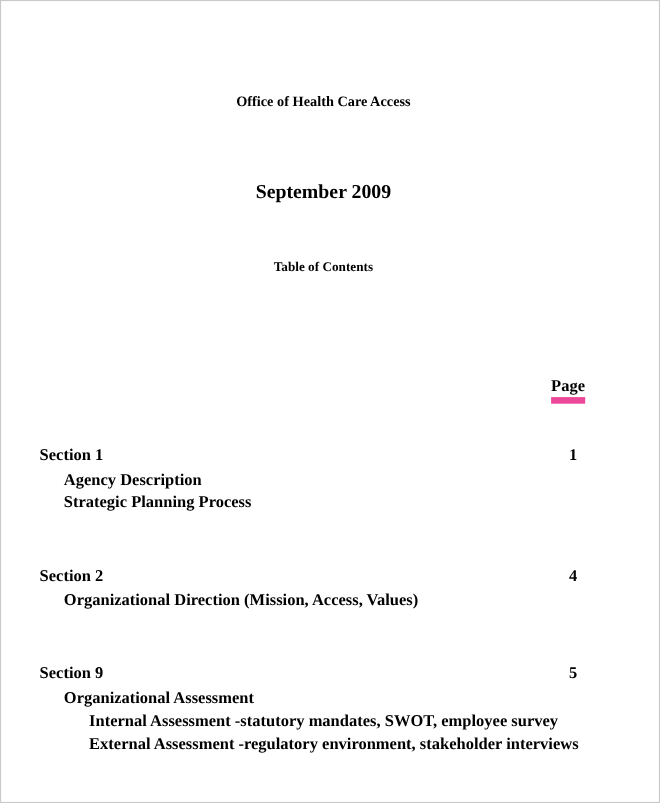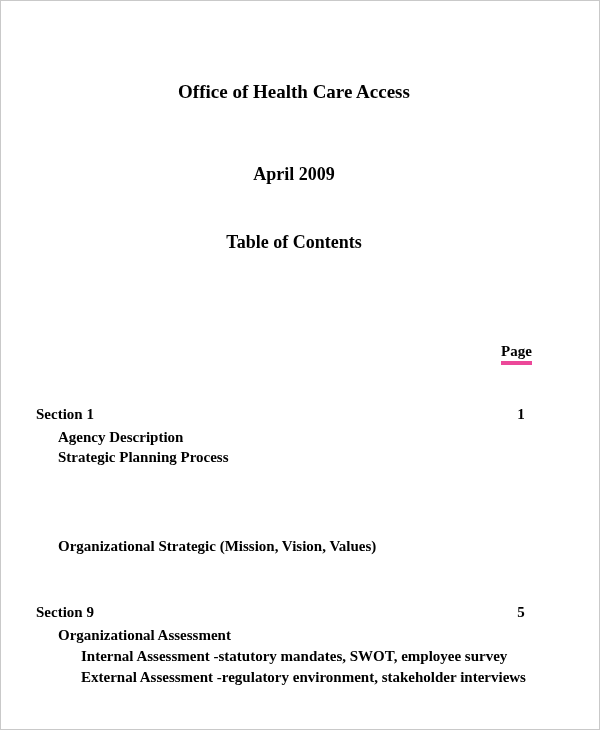--- a/index.html
+++ b/index.html
@@ -14,27 +14,27 @@
     font-weight: bold;
     color: #000000;
     overflow: hidden;
   }
   .abs { position: absolute; white-space: nowrap; }
   .centered {
     left: 0;
     width: 586px;           
     text-align: center;
   }
-  .title-line { font-size: 19px; line-height: 24px; }
+  .title-line { font-size: 13px; line-height: 24px; }
   .date-line  { font-size: 18px; line-height: 22px; }
-  .toc-head   { font-size: 18px; line-height: 22px; }
+  .toc-head   { font-size: 12px; line-height: 22px; }
   .body-text  { font-size: 15px; line-height: 20px; }
   .page-label {
     font-size: 15px;
-    border-bottom: 4px solid #ec4899;
+    border-bottom: 6px solid #ec4899;
     padding-bottom: 1px;
     display: inline-block;
   }
   .sec-label  { position: absolute; left: 35px; }
   .page-num   {
     position: absolute;
     left: 504px;
     width: 32px;
     text-align: center;
   }
@@ -43,36 +43,40 @@
   .row { position: absolute; left: 0; width: 600px; height: 20px; }
 </style>
 </head>
 <body>
 
 <div class="page">
 
   <div class="abs centered title-line" style="top:79px">Office of Health Care Access</div>
 
 
-  <div class="abs centered date-line" style="top:162px">April 2009</div>
+  <div class="abs centered date-line" style="top:162px">September 2009</div>
 
   <div class="abs centered toc-head" style="top:230px">Table of Contents</div>
 
   <div class="abs" style="top:341px; left:500px">
     <span class="page-label">Page</span>
   </div>
 
   <div class="row body-text" style="top:403px">
     <span class="sec-label">Section 1</span>
     <span class="page-num">1</span>
   </div>
   <div class="abs body-text ind1" style="top:426px">Agency Description</div>
   <div class="abs body-text ind1" style="top:446px">Strategic Planning Process</div>
 
-  <div class="abs body-text ind1" style="top:535px">Organizational Strategic (Mission, Vision, Values)</div>
+  <div class="row body-text" style="top:513px">
+    <span class="sec-label">Section 2</span>
+    <span class="page-num">4</span>
+  </div>
+  <div class="abs body-text ind1" style="top:535px">Organizational Direction (Mission, Access, Values)</div>
 
   <div class="row body-text" style="top:601px">
     <span class="sec-label">Section 9</span>
     <span class="page-num">5</span>
   </div>
   <div class="abs body-text ind1" style="top:624px">Organizational Assessment</div>
   <div class="abs body-text ind2" style="top:666px">External Assessment -regulatory environment, stakeholder interviews</div>
   <div class="abs body-text ind2" style="top:645px">Internal Assessment -statutory mandates, SWOT, employee survey</div>
 
 </div>

